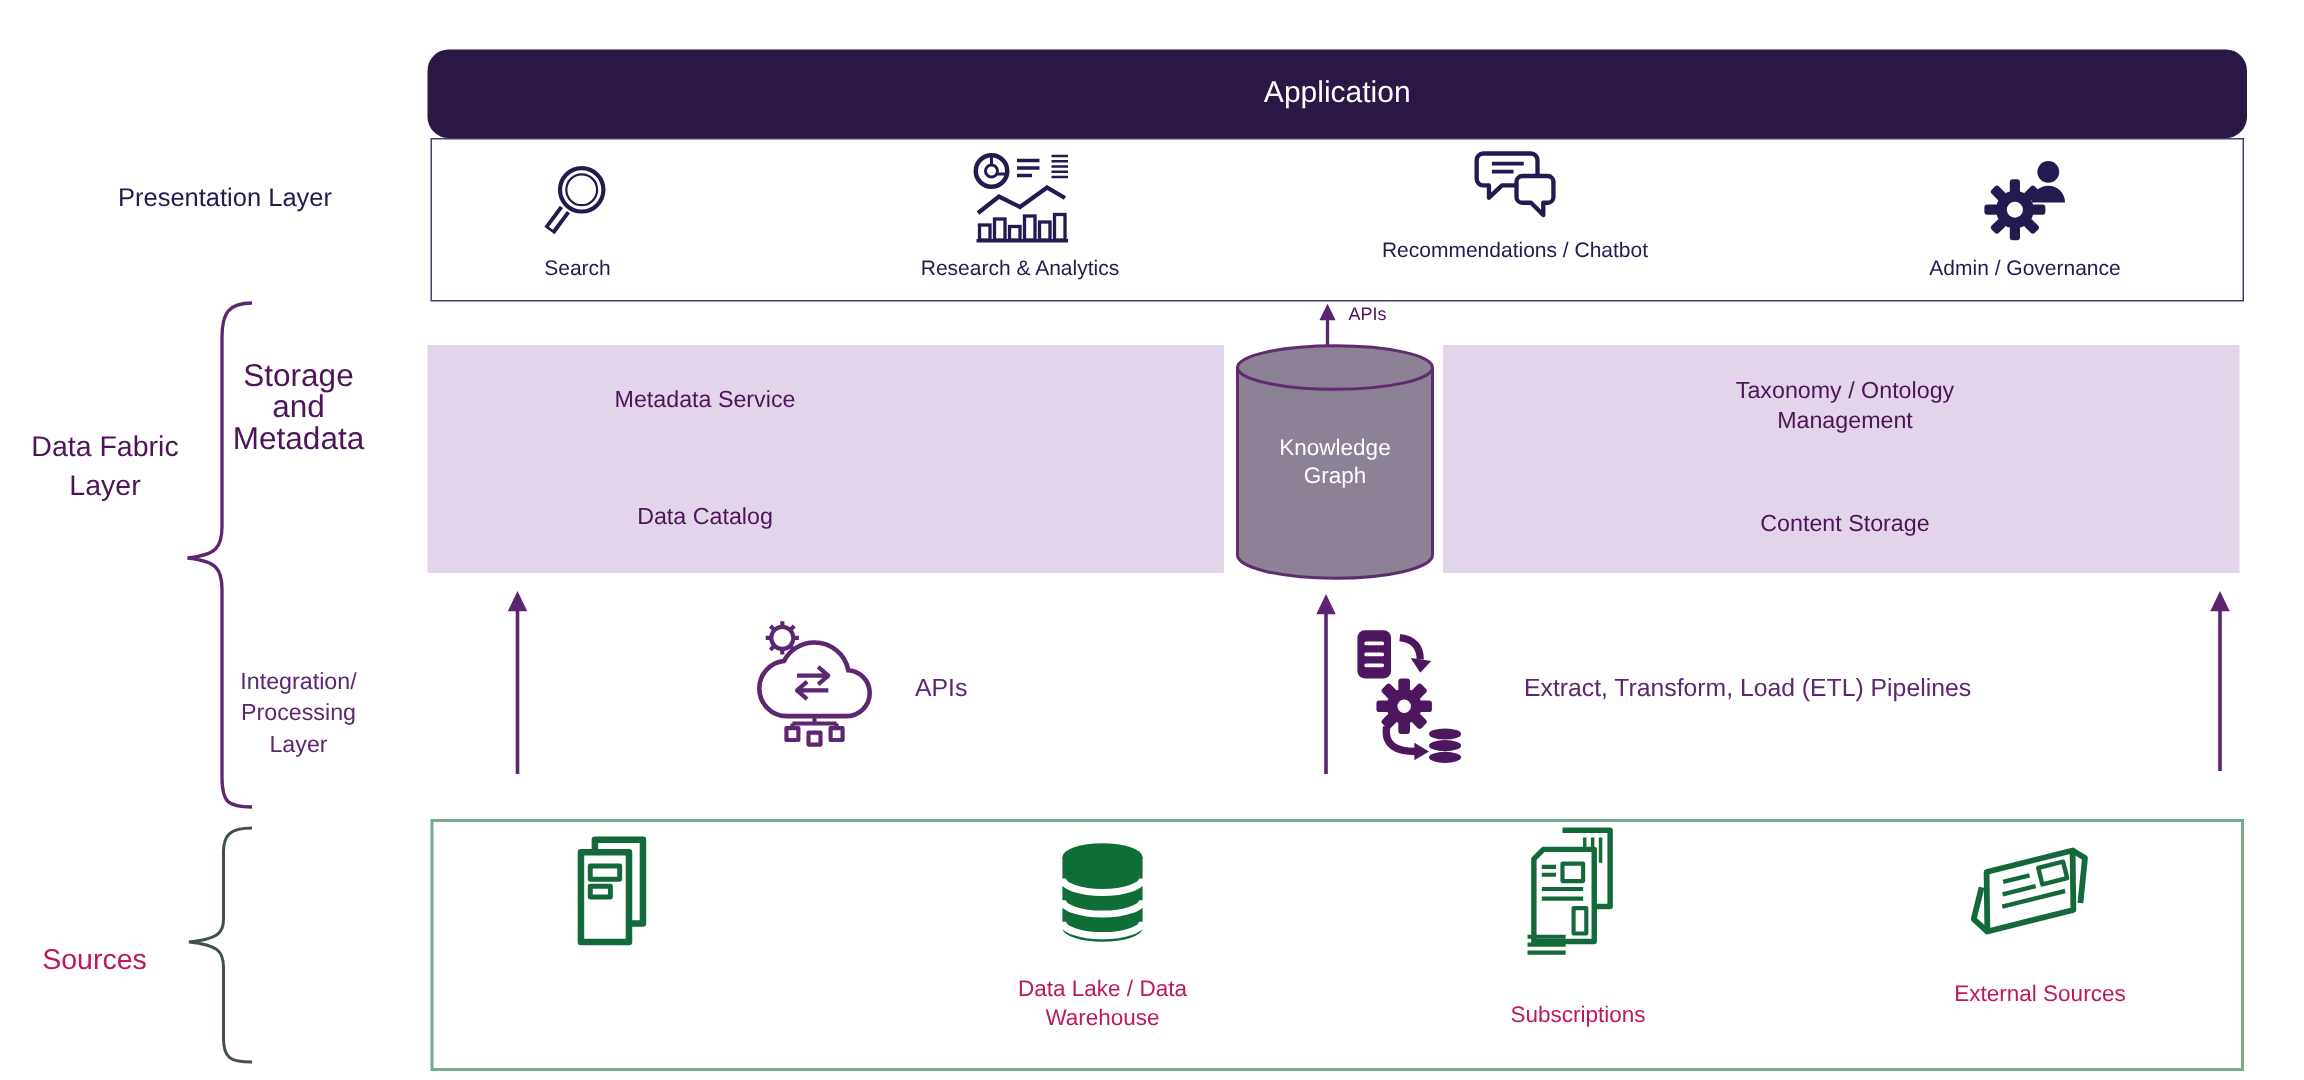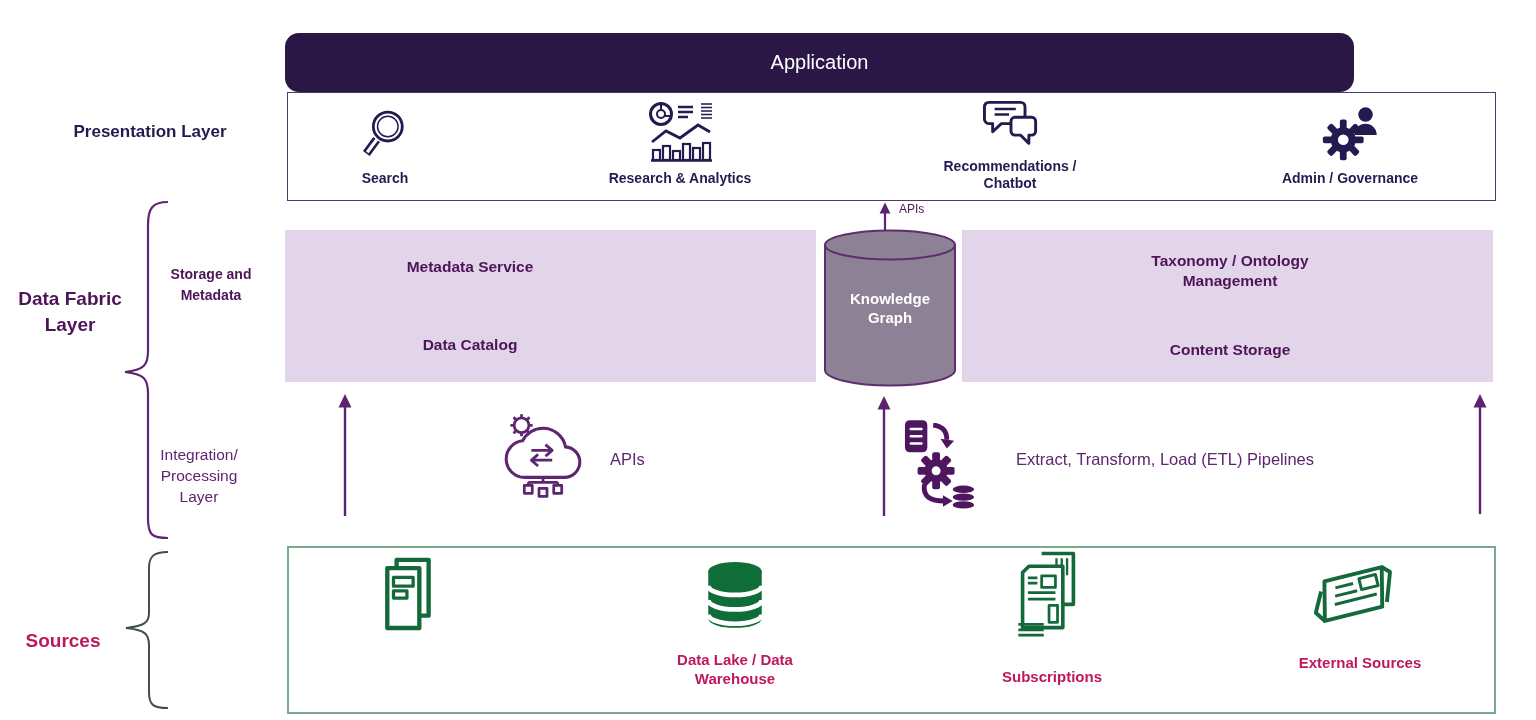--- a/index.html
+++ b/index.html
@@ -1,40 +1,40 @@
 <!DOCTYPE html>
 <html><head>
 <meta charset="utf-8">
 <style>
   html,body{margin:0;padding:0;background:#ffffff;}
   body{font-family:"Liberation Sans",sans-serif;}
   .canvas{position:relative;width:1536px;height:720px;background:#ffffff;overflow:hidden;}
   .abs{position:absolute;}
   .ctr{text-align:center;}
-  .b{font-weight:bold;}
+  .b{font-weight:normal;}
   .navy{color:#241a4f;}
   .purpleHead{color:#4d1458;}
   .purpleMid{color:#5e2570;}
   .green{color:#be185d;}
   .appbar{background:#2a1745;border-radius:14px;color:#ffffff;font-size:20px;
           display:flex;align-items:center;justify-content:center;}
   .presbox{background:#ffffff;border:1.5px solid #45406b;}
   .band{background:#e2d4e9;}
   .srcbox{background:#ffffff;border:2px solid #79aa8e;}
   .icon-slot{display:flex;align-items:flex-end;justify-content:center;}
   svg{display:block;}
 </style>
 </head>
 <body>
 
 <div class="canvas">
 
   <div class="abs b navy ctr" style="left:30px;top:122px;width:240px;font-size:17px;">Presentation Layer</div>
 
-  <div class="abs appbar" style="left:285px;top:33px;width:1069px;height:59px;">
+  <div class="abs appbar" style="left:285px;top:33px;width:1213px;height:59px;">
     <span>Application</span>
   </div>
 
   <div class="abs presbox" style="left:287px;top:92px;width:1207px;height:107px;"></div>
 
   <div class="abs icon-slot" style="left:345px;top:102px;width:80px;height:62px;">
     <svg width="56" height="60" viewBox="0 0 60 62">
       <circle cx="33" cy="23" r="15.5" fill="none" stroke="#241a4f" stroke-width="3"></circle>
       <circle cx="33" cy="23" r="11" fill="none" stroke="#241a4f" stroke-width="1.6"></circle>
       <line x1="21" y1="37" x2="10" y2="52" stroke="#241a4f" stroke-width="9" stroke-linecap="butt"></line>
@@ -117,21 +117,21 @@
       <ellipse cx="70" cy="17" rx="65" ry="14.5" fill="#8d8196" stroke="#5f2d6e" stroke-width="2"></ellipse>
     </svg>
     <div class="abs b ctr" style="left:15px;top:0;width:110px;height:160px;display:flex;align-items:center;justify-content:center;color:#ffffff;font-size:15px;line-height:19px;">Knowledge Graph</div>
   </div>
 
   <div class="abs b purpleHead ctr" style="left:18px;top:286px;width:104px;font-size:19px;line-height:26px;">Data Fabric Layer</div>
   <svg class="abs" style="left:112px;top:199px;" width="62" height="342" viewBox="0 0 62 342">
     <path d="M56 3 C40 3 36 10 36 26 L36 152 C36 166 32 171 13 173 C32 175 36 180 36 194 L36 319 C36 336 40 339 56 339" fill="none" stroke="#5e2570" stroke-width="2.2"></path>
   </svg>
 
-  <div class="abs b purpleHead ctr" style="left:146px;top:264px;width:106px;font-size:14px;line-height:21px;padding-left:12px;">Storage and Metadata</div>
+  <div class="abs b purpleHead ctr" style="left:146px;top:240px;width:106px;font-size:21px;line-height:21px;">Storage and Metadata</div>
   <div class="abs purpleMid ctr" style="left:146px;top:444px;width:106px;font-size:15.5px;line-height:21px;">Integration/ Processing Layer</div>
 
   <svg class="abs" style="left:334px;top:392px;" width="22" height="126" viewBox="0 0 22 126">
     <line x1="11" y1="124" x2="11" y2="13" stroke="#5c2370" stroke-width="2.4"></line>
     <path d="M11 2 L4.5 15.5 H17.5 Z" fill="#5c2370"></path>
   </svg>
   <svg class="abs" style="left:873px;top:394px;" width="22" height="124" viewBox="0 0 22 124">
     <line x1="11" y1="122" x2="11" y2="13" stroke="#5c2370" stroke-width="2.4"></line>
     <path d="M11 2 L4.5 15.5 H17.5 Z" fill="#5c2370"></path>
   </svg>

